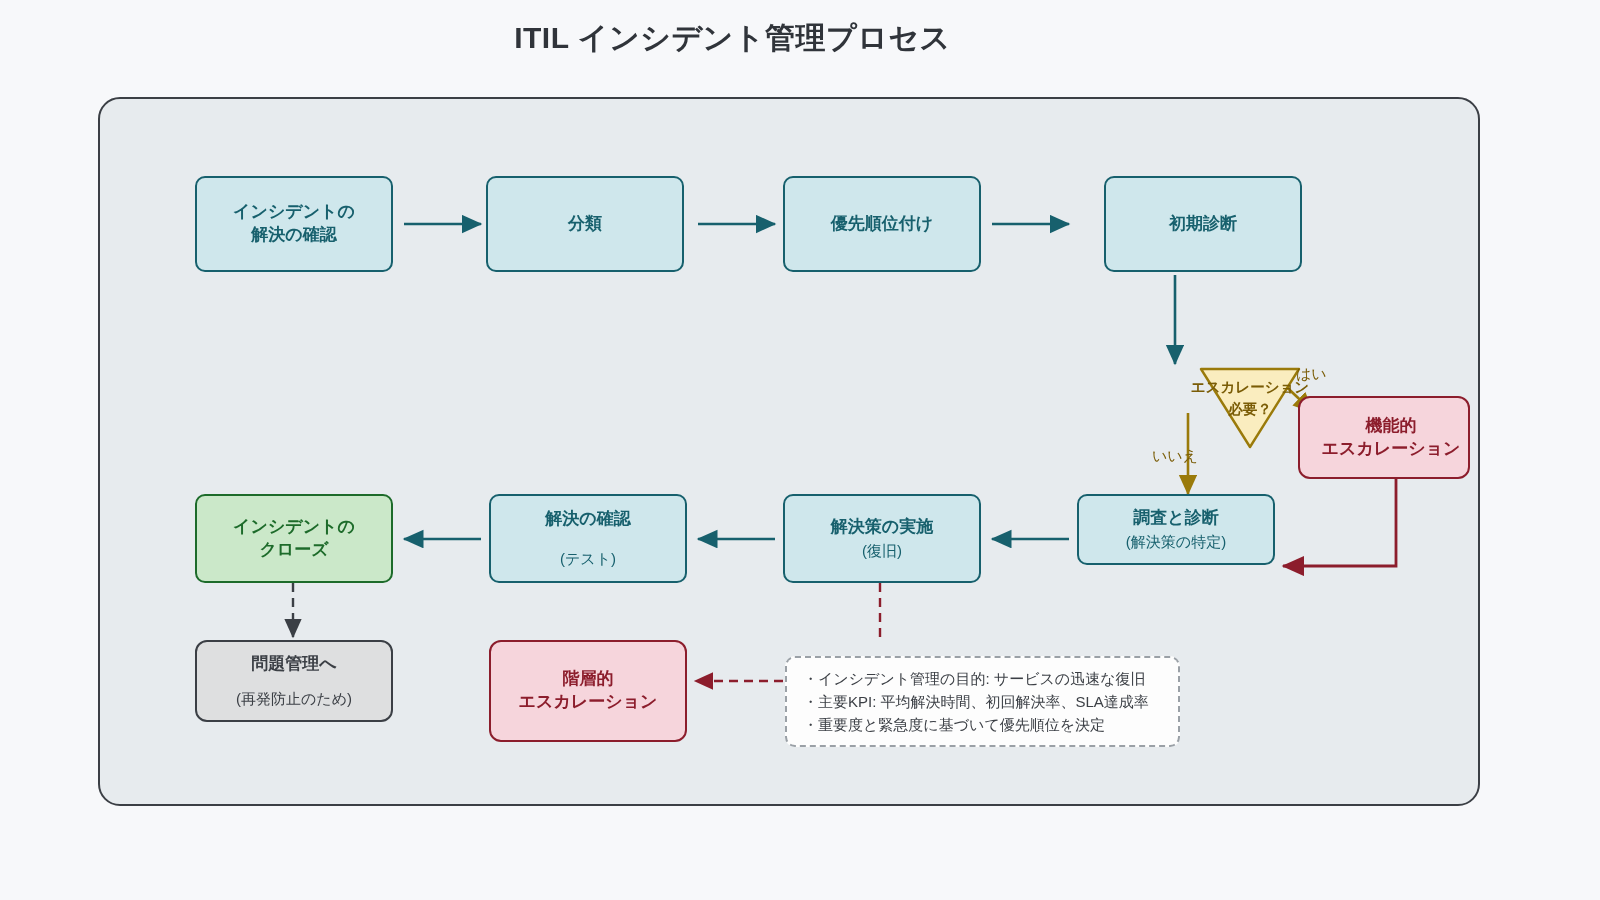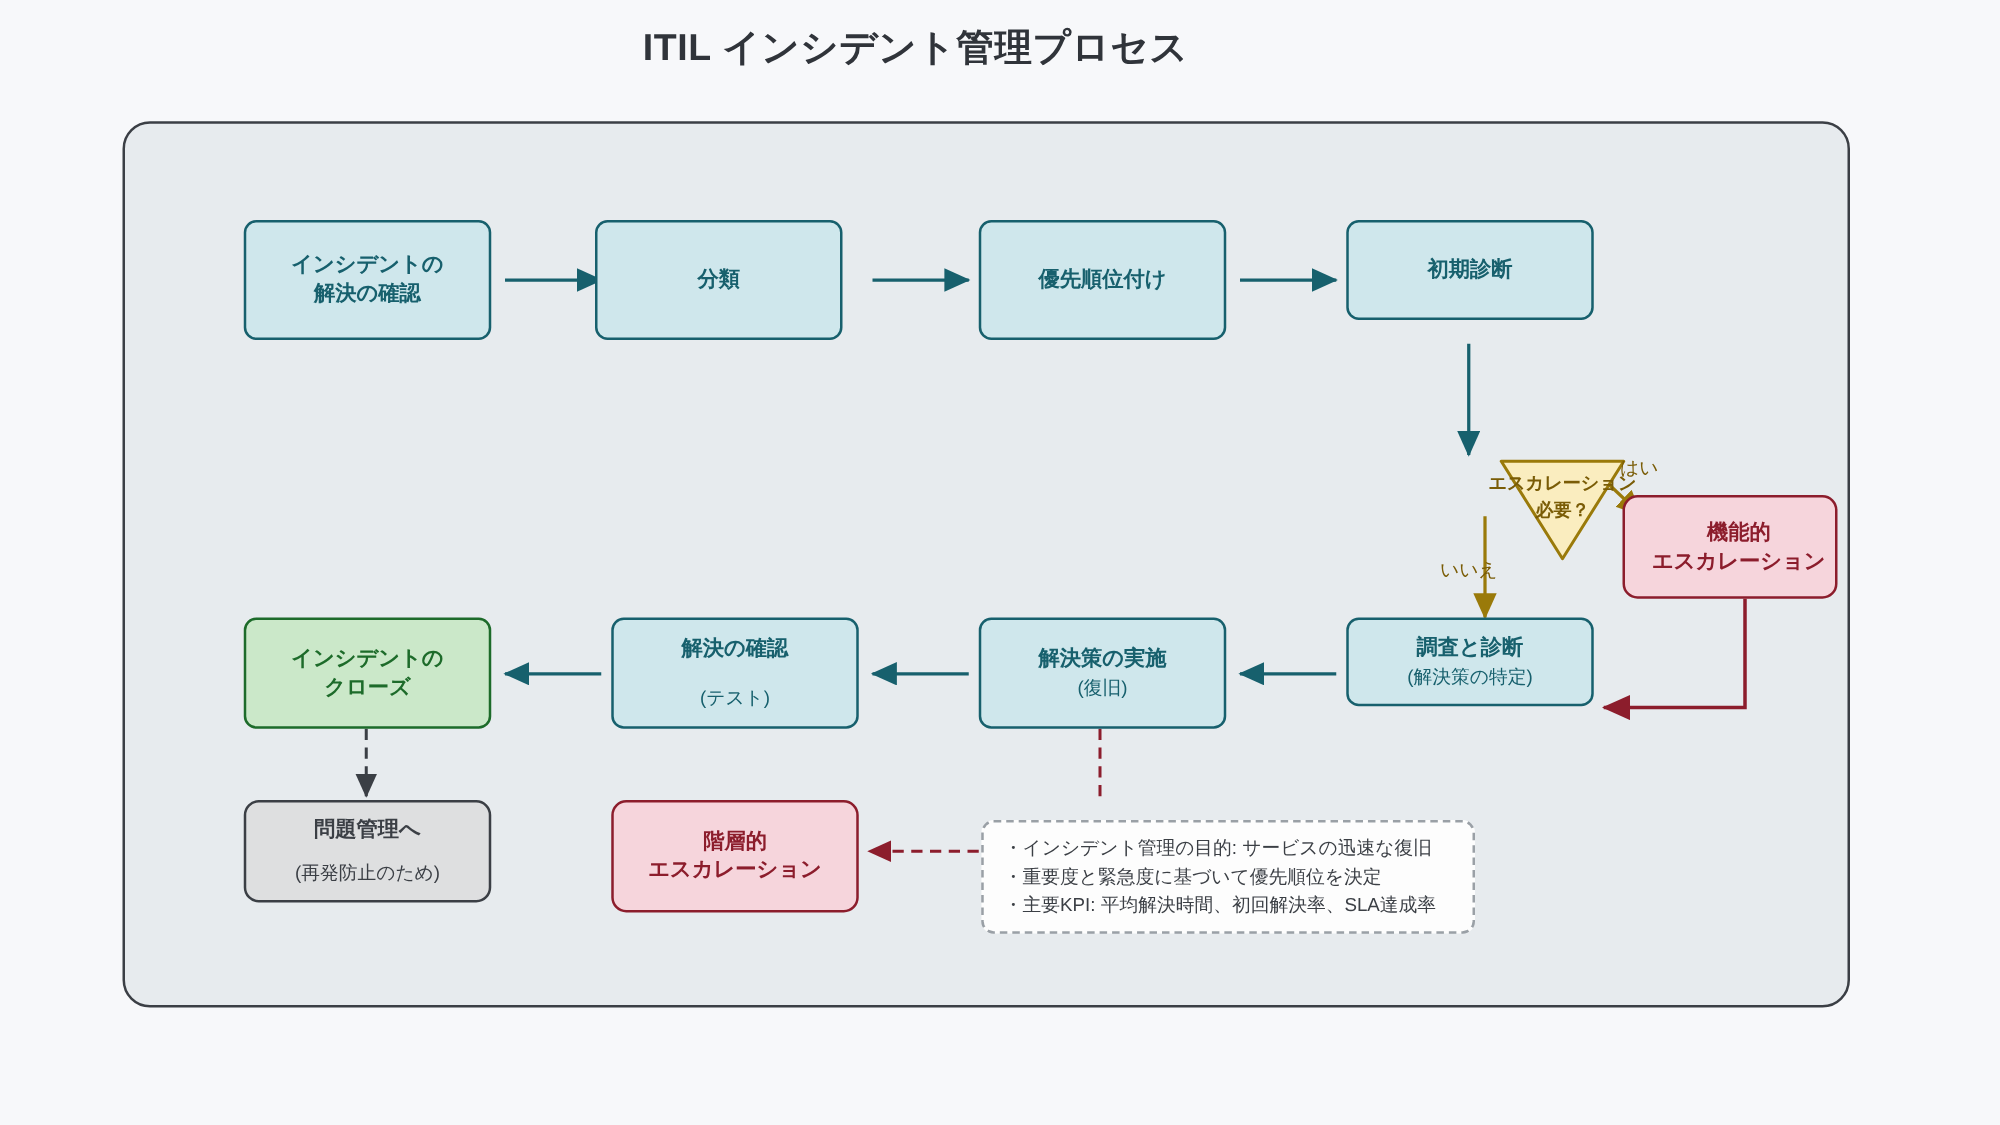--- a/index.html
+++ b/index.html
@@ -172,29 +172,29 @@
   <path d="M880,583 L880,640" stroke="#8c1d2c" stroke-width="2.4" stroke-dasharray="9,6" fill="none"></path>
 
   <path d="M783,681 L695,681" stroke="#8c1d2c" stroke-width="2.4" stroke-dasharray="9,6" fill="none" marker-end="url(#arrowRed)"></path>
 </svg>
 
 <div class="node proc" style="left:195px; top:176px; width:198px; height:96px;">
   <span class="nm">インシデントの</span>
   <span class="nm">解決の確認</span>
 </div>
 
-<div class="node proc" style="left:476px; top:176px; width:198px; height:96px;">
+<div class="node proc" style="left:486px; top:176px; width:198px; height:96px;">
   <span class="nm">分類</span>
 </div>
 
 <div class="node proc" style="left:783px; top:176px; width:198px; height:96px;">
   <span class="nm">優先順位付け</span>
 </div>
 
-<div class="node proc" style="left:1077px; top:176px; width:198px; height:80px;">
+<div class="node proc" style="left:1104px; top:176px; width:198px; height:96px;">
   <span class="nm">初期診断</span>
 </div>
 
 <svg id="decision-shape" viewBox="0 0 102 82">
   <polygon points="2,2 100,2 51,80" fill="#faedbf" stroke="#9a7a0a" stroke-width="2.4" stroke-linejoin="round"></polygon>
 </svg>
 <div id="decision-label">
   <div>エスカレーション</div>
   <div>必要？</div>
 </div>
@@ -225,22 +225,22 @@
 <div class="node close-node" style="left:195px; top:494px; width:198px; height:89px;">
   <span class="nm">インシデントの</span>
   <span class="nm">クローズ</span>
 </div>
 
 <div class="node gray-node" style="left:195px; top:640px; width:198px; height:82px;gap:12px;">
   <span class="nm">問題管理へ</span>
   <span class="ns">(再発防止のため)</span>
 </div>
 
-<div class="node esc" style="left:489px; top:640px; width:198px; height:90px;">
+<div class="node esc" style="left:489px; top:640px; width:198px; height:102px;">
   <span class="nm">階層的</span>
   <span class="nm">エスカレーション</span>
 </div>
 
 <div class="node note-node" style="left:785px; top:656px; width:395px; height:91px;">
   <span class="nline">・インシデント管理の目的: サービスの迅速な復旧</span>
+  <span class="nline">・主要KPI: 平均解決時間、初回解決率、SLA達成率</span>
   <span class="nline">・重要度と緊急度に基づいて優先順位を決定</span>
-  <span class="nline">・主要KPI: 平均解決時間、初回解決率、SLA達成率</span>
 </div>
 
 </body></html>

